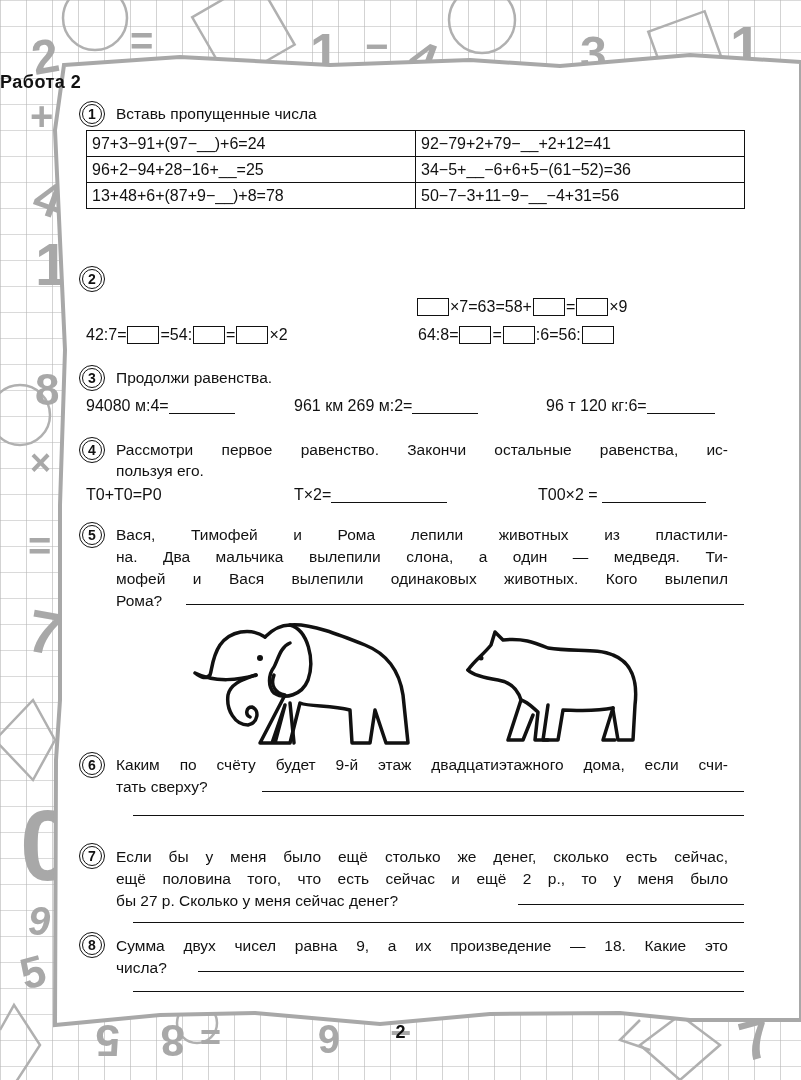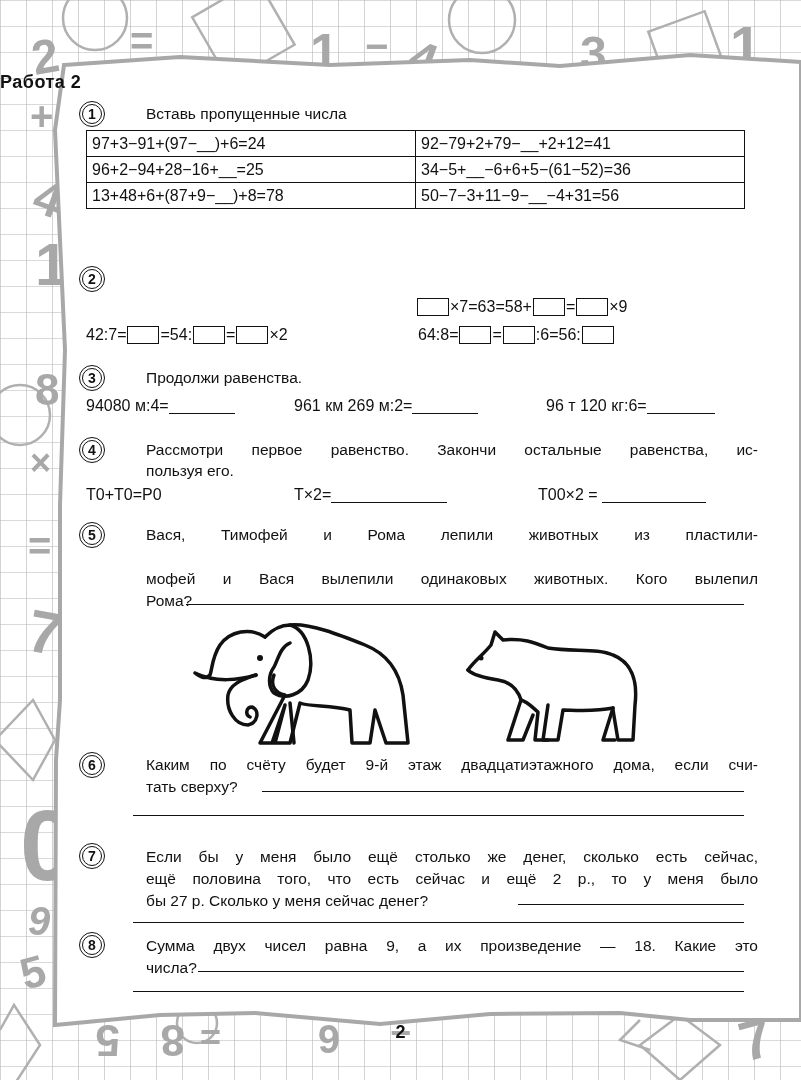--- a/index.html
+++ b/index.html
@@ -5,21 +5,21 @@
   html, body { margin:0; padding:0; }
   body { width:801px; height:1080px; position:relative; overflow:hidden; background:#ffffff;
          font-family:"Liberation Sans", sans-serif; color:#111; }
   #bg { position:absolute; left:0; top:0; width:801px; height:1080px; }
   .page { position:absolute; left:0; top:0; width:801px; height:1080px; }
   .title { position:absolute; left:0; width:801px; top:72px; font-weight:bold; font-size:18px; letter-spacing:0.5px; }
   .num { position:absolute; width:26px; height:26px; border-radius:50%; border:1.5px solid #111; box-sizing:border-box;
          display:flex; align-items:center; justify-content:center; }
   .num::before { content:""; position:absolute; inset:2px; border:1.5px solid #111; border-radius:50%; }
   .num span { font-weight:bold; font-size:14px; position:relative; z-index:1; }
-  .task-text { position:absolute; left:146px; font-size:15.5px; line-height:21px; }
+  .task-text { position:absolute; left:116px; font-size:15.5px; line-height:21px; }
   .justify { text-align:justify; text-align-last:justify; }
   table.t1 { position:absolute; left:86px; top:130px; width:659px; border-collapse:collapse; }
   table.t1 td { border:1.5px solid #111; font-size:16px; height:25px; padding:0 5px; width:50%; white-space:pre; }
   .eq { position:absolute; font-size:16px; white-space:nowrap; display:flex; align-items:center; }
   .box { display:inline-block; width:30px; height:16px; border:1.3px solid #111; margin:0 1px; vertical-align:middle; }
   .line { display:inline-block; border-bottom:1.2px solid #111; height:14px; }
   .hline { position:absolute; border-bottom:1.2px solid #111; height:0; }
   .pagenum { position:absolute; left:0; width:801px; top:1022px; text-align:center; font-weight:bold; font-size:18px; }
 </style>
 </head>
@@ -157,20 +157,21 @@
     </div>
   <div class="eq" style="left:538px;top:486px">
       <span>Т00×2 =</span>
       <span class="line" style="width:104px;margin-left:4px"></span>
     </div>
 
   <div class="num" style="left:79px;top:522px">
       <span>5</span>
     </div>
   <div class="task-text justify" style="top:524px;width:612px">Вася, Тимофей и Рома лепили животных из пластили-</div>
+  <div class="task-text justify" style="top:546px;width:612px">на. Два мальчика вылепили слона, а один — медведя. Ти-</div>
   <div class="task-text justify" style="top:568px;width:612px">мофей и Вася вылепили одинаковых животных. Кого вылепил</div>
   <div class="task-text" style="top:590px">Рома?</div>
   <div class="hline" style="left:186px;top:604px;width:558px"></div>
 
   <svg style="position:absolute;left:190px;top:615px" width="220" height="130" viewBox="0 0 220 130">
     <g fill="none" stroke="#111" stroke-width="3.5" stroke-linejoin="round" stroke-linecap="round">
       <path d="M75 22 C60 12 40 16 30 30 C22 42 22 55 20 60 C15 65 10 62 5 58 M5 58 C25 68 50 65 66 60"></path>
       <path d="M66 60 C50 65 40 70 38 80 C36 95 45 110 58 110 C68 108 70 95 62 92 C56 92 55 100 60 102"></path>
       <path d="M100 10 C120 8 150 20 175 30 C200 40 210 60 213 80 L218 128 L196 128 L185 95 L180 128 L162 128 L160 95 C140 90 120 92 110 88 L100 128 L82 128 L95 90 L85 128 L70 128 L95 80 C85 78 80 70 84 60"></path>
       <path d="M75 22 C85 12 95 10 100 10 C118 15 125 45 118 65 C112 80 95 85 84 78 C78 72 78 60 84 52 C88 45 90 32 100 28"></path>

